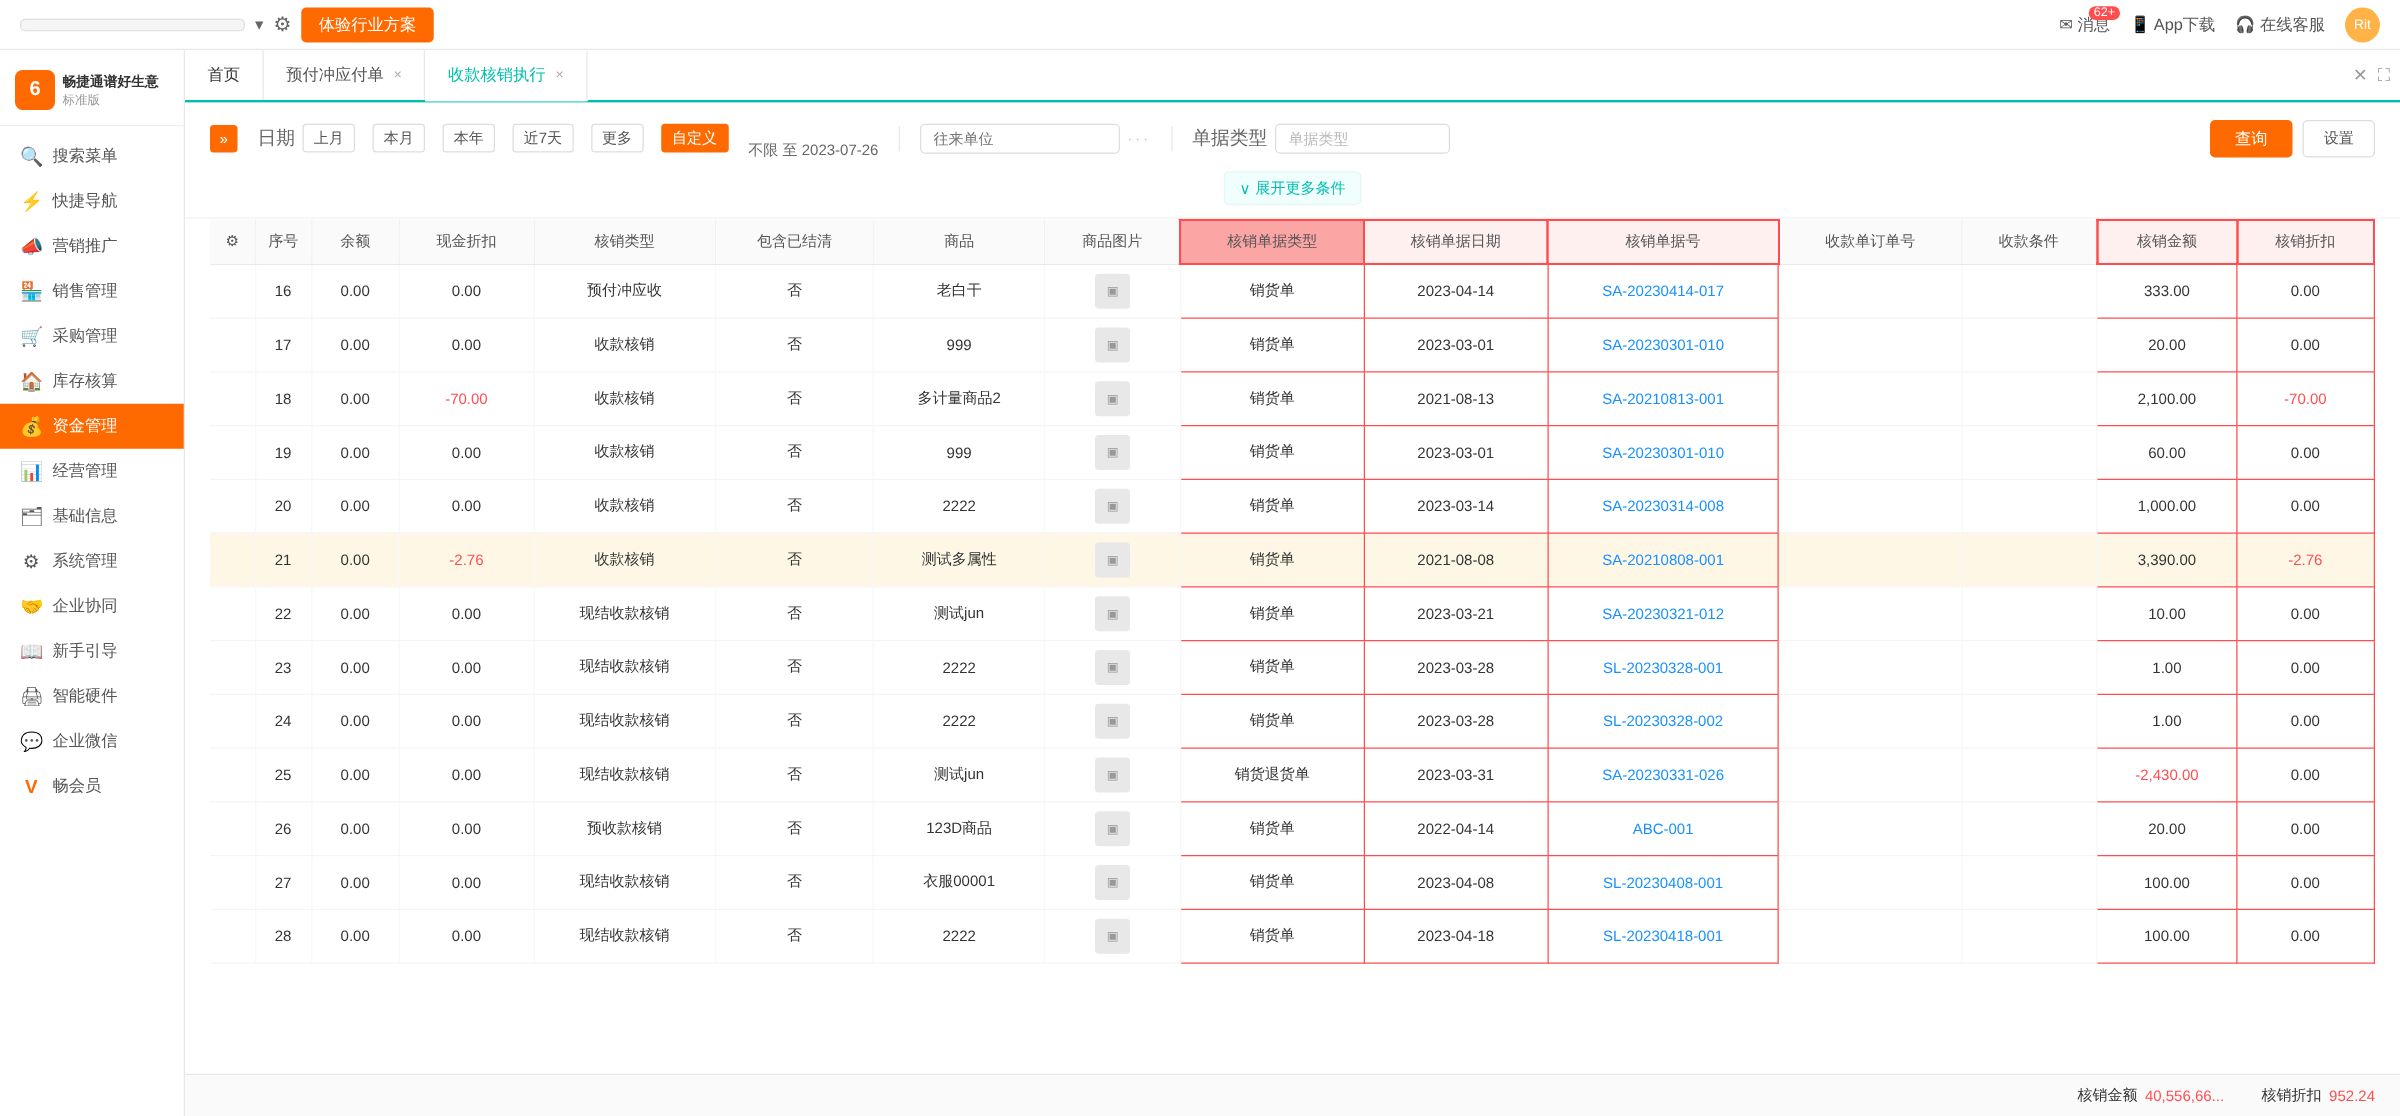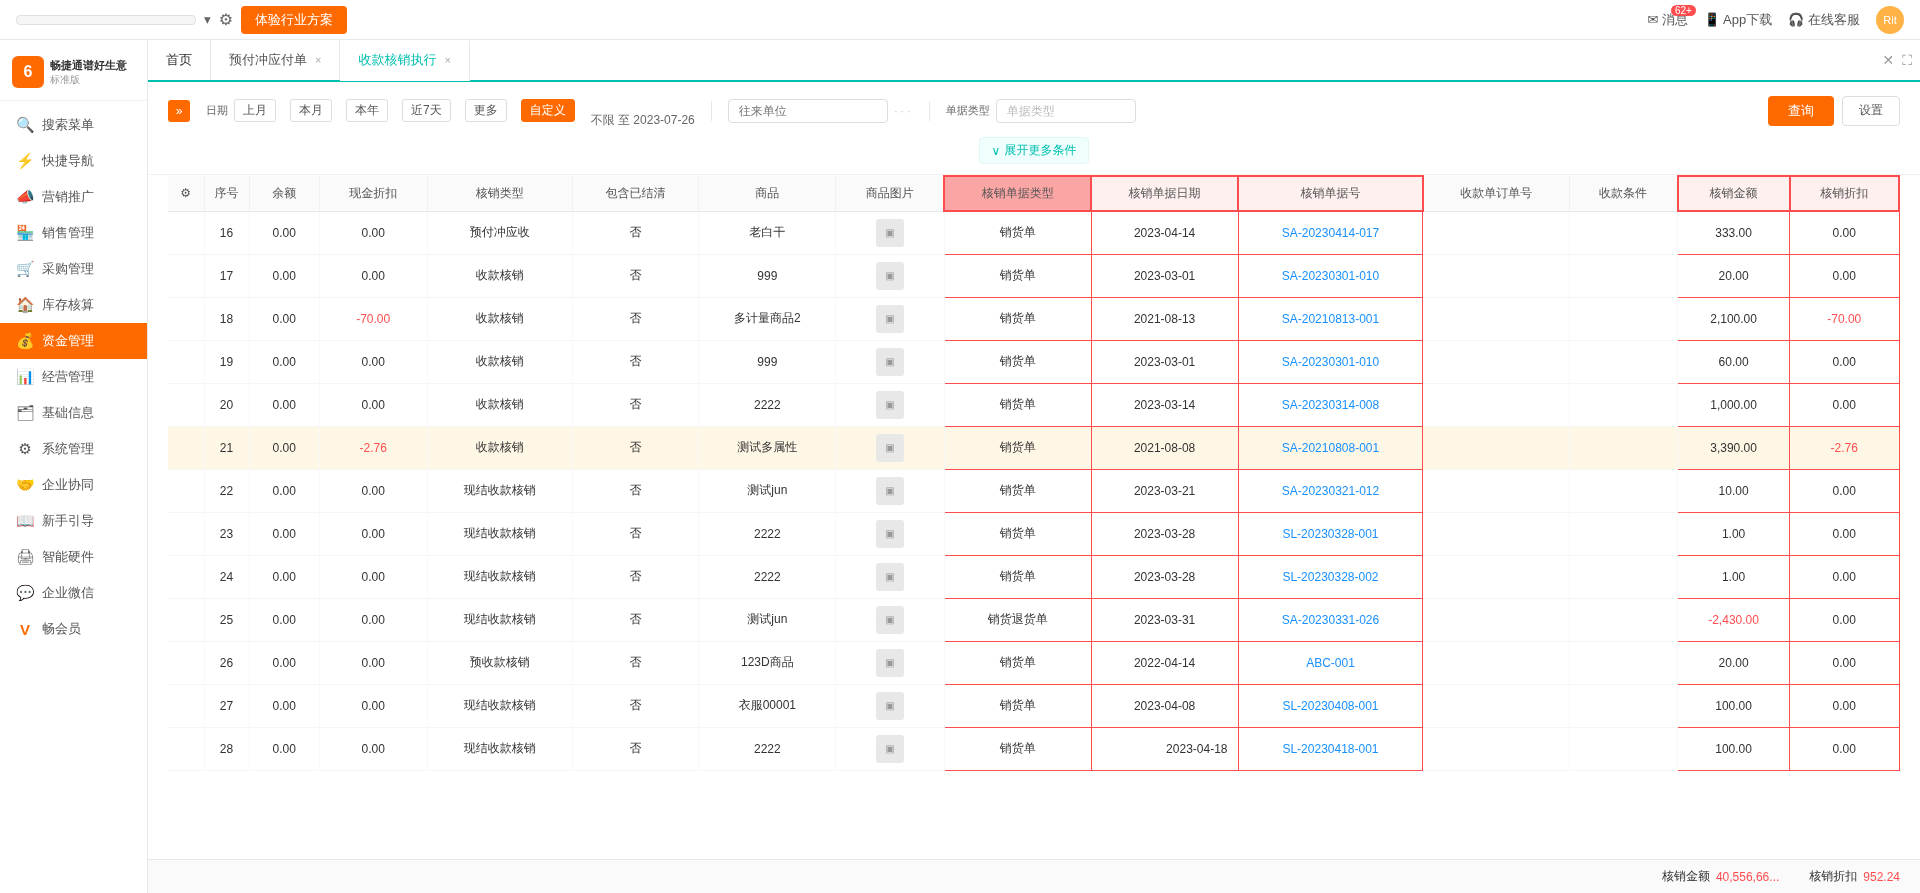--- a/index.html
+++ b/index.html
@@ -44,21 +44,21 @@
     .page-header { background: #fff; padding: 12px 20px 8px; display: flex; align-items: center; justify-content: space-between; border-bottom: 1px solid #f0f0f0; }
     .page-title { font-size: 18px; font-weight: 600; color: #333; }
     .page-actions { display: flex; gap: 10px; align-items: center; }
     .export-btn { background: none; border: 1px solid #ddd; border-radius: 4px; padding: 4px 12px; cursor: pointer; color: #555; font-size: 12px; display: flex; align-items: center; gap: 4px; }
     .refresh-btn { background: none; border: 1px solid #ddd; border-radius: 4px; padding: 4px 12px; cursor: pointer; color: #555; font-size: 12px; display: flex; align-items: center; gap: 4px; }
 
     
     .filter-area { background: #fff; padding: 10px 20px; border-bottom: 1px solid #f0f0f0; }
     .filter-row { display: flex; align-items: center; gap: 16px; flex-wrap: wrap; }
     .filter-item { display: flex; align-items: center; gap: 6px; }
-    .filter-label { color: #666; font-size: 11px; white-space: nowrap; }
+    .filter-label { color: #666; font-size: 15px; white-space: nowrap; }
     .date-btns { display: flex; gap: 14px; }
     .date-btn { padding: 2px 8px; border: 1px solid #ddd; border-radius: 3px; cursor: pointer; font-size: 12px; color: #555; background: #fff; }
     .date-btn.custom { background: #ff6a00; color: #fff; border-color: #ff6a00; }
     .filter-divider { width: 1px; height: 20px; background: #e8e8e8; }
     .filter-input { border: 1px solid #ddd; border-radius: 4px; padding: 4px 10px; font-size: 12px; width: 160px; color: #bbb; }
     .filter-dots { color: #ccc; letter-spacing: 2px; }
     .filter-select { border: 1px solid #ddd; border-radius: 4px; padding: 4px 30px 4px 10px; font-size: 12px; color: #bbb; background: #fff; appearance: none; min-width: 140px; }
     .query-btn { background: #ff6a00; color: #fff; border: none; border-radius: 4px; padding: 6px 20px; cursor: pointer; font-size: 13px; }
     .settings-btn { background: none; border: 1px solid #ddd; border-radius: 4px; padding: 5px 16px; cursor: pointer; font-size: 12px; color: #555; }
     .expand-btn { display: flex; align-items: center; gap: 4px; color: #00bfae; font-size: 12px; cursor: pointer; padding: 4px 12px; border: 1px solid #e0f7f5; border-radius: 4px; background: #f0fffe; }
@@ -476,21 +476,21 @@
               <tr>
                 <td></td>
                 <td>28</td>
                 <td>0.00</td>
                 <td>0.00</td>
                 <td>现结收款核销</td>
                 <td>否</td>
                 <td>2222</td>
                 <td><div style="width:28px;height:28px;background:#e8e8e8;border-radius:3px;display:inline-flex;align-items:center;justify-content:center;font-size:10px;color:#999;">▣</div></td>
                 <td style="border: 1px solid rgb(255, 77, 79);">销货单</td>
-                <td style="border: 1px solid rgb(255, 77, 79); text-align: right;">2023-04-18</td>
+                <td style="border: 1px solid rgb(255, 77, 79);">2023-04-18</td>
                 <td style="border: 1px solid rgb(255, 77, 79);"><a class="link-text" style="color:#1890ff;">SL-20230418-001</a></td>
                 <td></td>
                 <td></td>
                 <td style="border: 1px solid rgb(255, 77, 79);">100.00</td>
                 <td style="border: 1px solid rgb(255, 77, 79);">0.00</td>
               </tr>
             </tbody>
         </table>
       </div>
 

